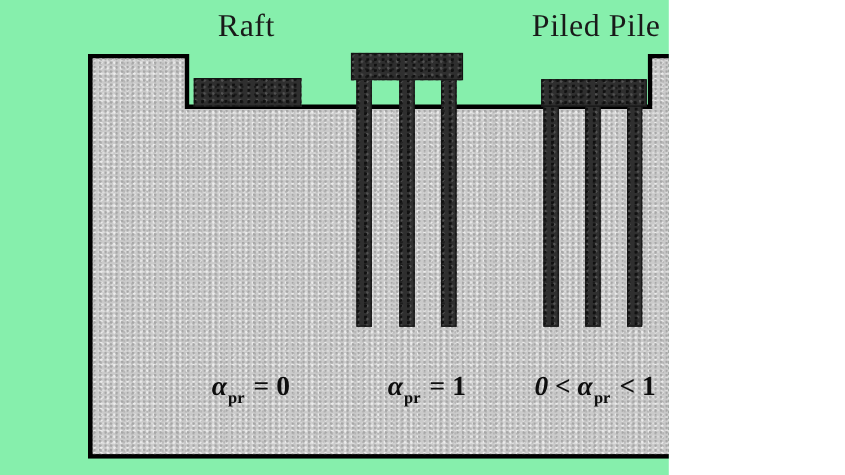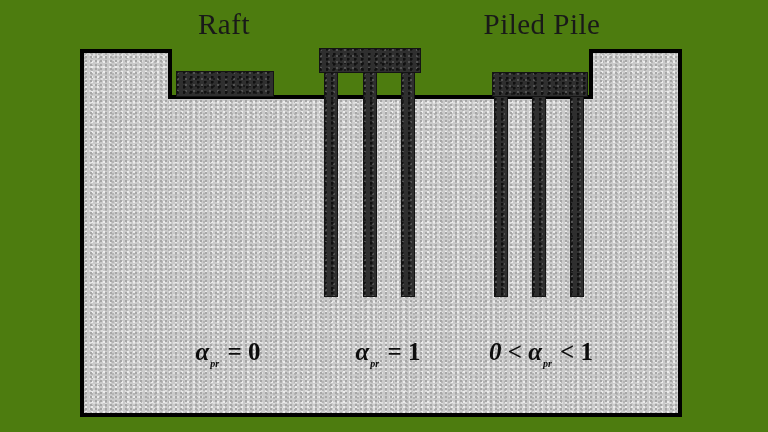--- a/index.html
+++ b/index.html
@@ -1,17 +1,17 @@
 <!DOCTYPE html>
 <html><head>
 <meta charset="utf-8">
 <style>
   html,body{margin:0;padding:0;background:#ffffff;}
   .stage{
-    position:relative;width:768px;height:432px;background:#4d7c0f;overflow:hidden;
+    position:relative;width:608px;height:432px;background:#86efac;overflow:hidden;
     font-family:"Liberation Serif","DejaVu Serif",serif;
   }
   
   .soil-outline{
     position:absolute;left:0;top:0;width:768px;height:432px;background:#000000;
     clip-path:polygon(80px 49px,172px 49px,172px 95px,589px 95px,589px 49px,682px 49px,682px 417px,80px 417px);
   }
   .soil-fill{
     position:absolute;left:0;top:0;width:768px;height:432px;
     background-color:#cacaca;
@@ -46,21 +46,21 @@
   .title{
     position:absolute;top:8px;transform:translateX(-50%);
     font-size:29px;color:#191919;white-space:nowrap;letter-spacing:.5px;
   }
   .t-raft{left:224px;} .t-pg{left:378px;} .t-pr{left:542px;}
   .coef{
     position:absolute;top:337px;transform:translateX(-50%);
     font-size:25px;font-weight:bold;color:#0d0d0d;white-space:nowrap;line-height:30px;
   }
   .coef .alpha{font-style:italic;}
-  .coef sub{font-size:10px;font-weight:bold;line-height:0;vertical-align:-7px;margin-left:1px;margin-right:2px;font-style:italic;}
+  .coef sub{font-size:15px;font-weight:bold;line-height:0;vertical-align:-7px;margin-left:1px;margin-right:2px;}
   .c-raft{left:228px;} .c-pg{left:388px;} .c-pr{left:541px;}
 </style>
 </head>
 <body>
 
 <div class="stage">
 
   <div class="title t-raft">Raft</div>
   <div class="title t-pr">Piled Pile</div>
 

